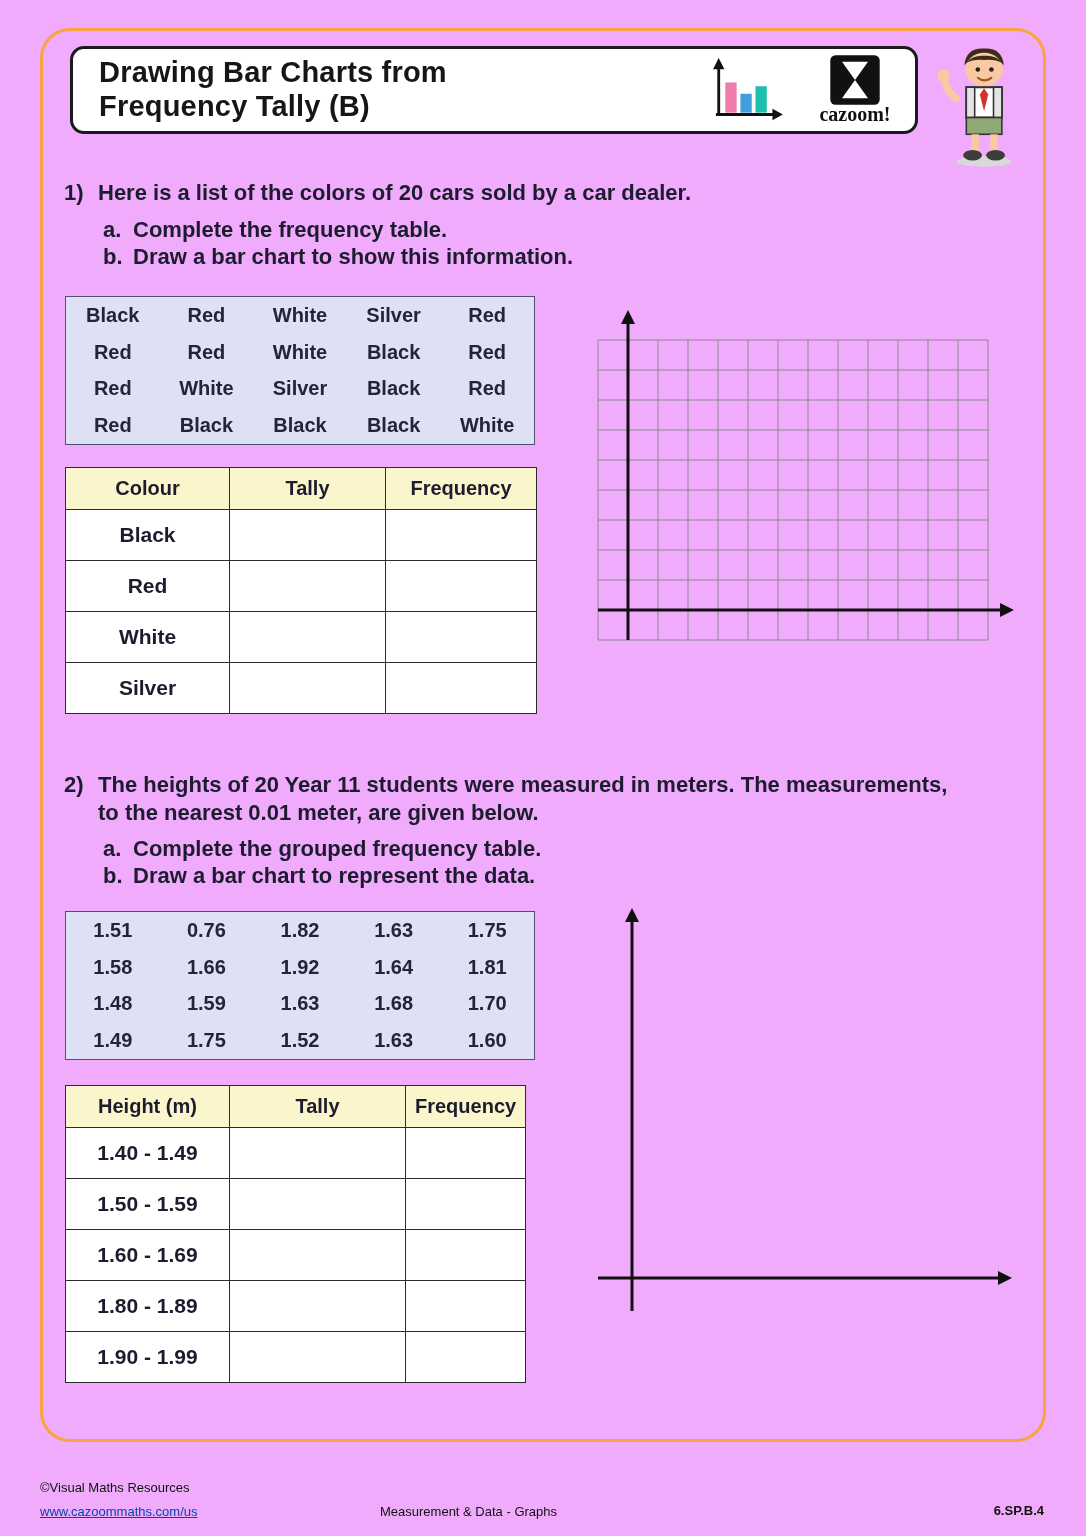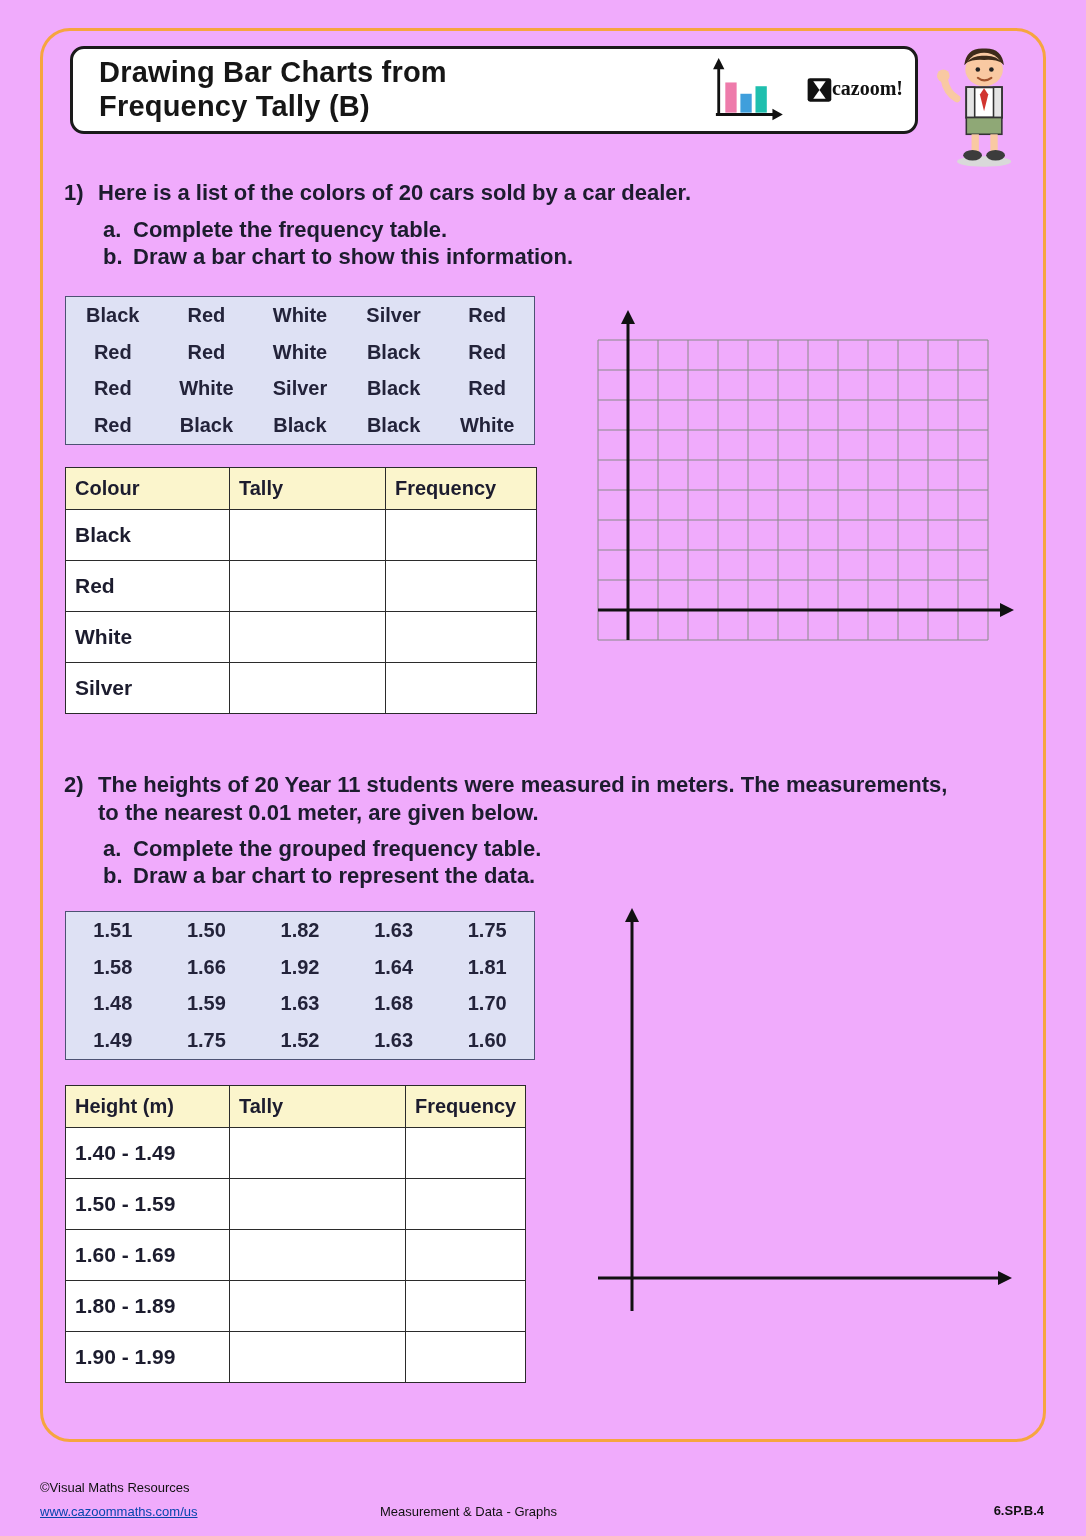--- a/index.html
+++ b/index.html
@@ -5,38 +5,38 @@
   *{box-sizing:border-box;margin:0;padding:0}
   html,body{background:#ffffff}
   body{font-family:"Liberation Sans",sans-serif;color:#1d1d2b}
   .page{position:relative;width:1086px;height:1536px;background:#f0abfc;overflow:hidden}
   .frame{position:absolute;left:40px;top:28px;width:1006px;height:1414px;border:3px solid #F6A53F;border-radius:30px}
 
   
   .header-box{position:absolute;left:70px;top:46px;width:848px;height:88px;border:3px solid #1a1a1a;border-radius:14px;display:flex;align-items:center;background:#fff}
   .title-block{margin-left:26px;font-size:29px;font-weight:700;line-height:1.16;letter-spacing:.2px;color:#161616}
   .chart-logo{margin-left:auto;width:76px;height:66px;margin-right:22px}
-  .cazoom{width:96px;margin-right:12px;display:flex;flex-direction:row;align-items:center}
+  .cazoom{width:96px;margin-right:12px;display:flex;flex-direction:column;align-items:center}
   .cazoom-mark{width:52px;height:52px}
   .cazoom-text{font-family:"Liberation Serif",serif;font-weight:700;font-size:20px;margin-top:-3px;color:#111}
   .boy{position:absolute;left:936px;top:42px;width:92px;height:126px}
 
   
   .qline{position:absolute;font-size:22px;font-weight:700;display:flex;color:#1c1c2e;white-space:nowrap}
   .qnum{width:34px;flex:0 0 auto}
   .plabel{width:30px;flex:0 0 auto}
   .plainline{position:absolute;font-size:22px;font-weight:700;color:#1c1c2e;white-space:nowrap}
 
   
   .data-grid{position:absolute;width:470px;height:149px;background:#DEE1F4;border:1.5px solid #4D5273;display:grid;grid-template-columns:repeat(5,1fr);grid-auto-rows:1fr;font-size:20px;font-weight:700;color:#23233a}
   .data-grid span{display:flex;align-items:center;justify-content:center}
 
   
   table.freq{position:absolute;border-collapse:collapse;font-size:20px;font-weight:700;color:#1c1c2e;background:#fff}
-  table.freq th,table.freq td{border:1.5px solid #2b2b2b;text-align:left;padding:9px}
+  table.freq th,table.freq td{border:1.5px solid #2b2b2b;text-align:center;padding:9px}
   table.freq th{background:#FBF5CC;height:36px;font-size:20px}
   table.freq td{height:51px;font-size:21px}
 
   .grid-svg{position:absolute}
 
   
   .footer-text{position:absolute;font-size:13px;color:#111;white-space:nowrap}
   .footer-bold{font-weight:700}
   a.url{color:#0645AD;}
   .footer-center{left:380px;width:400px;}
@@ -180,21 +180,21 @@
     <span class="plabel">a.</span>
     <span>Complete the grouped frequency table.</span>
   </div>
   <div class="qline" style="left:103px;top:863px">
     <span class="plabel">b.</span>
     <span>Draw a bar chart to represent the data.</span>
   </div>
 
   <div class="data-grid" style="left:65px;top:911px">
     <span>1.51</span>
-    <span>1.50</span>
+    <span>0.76</span>
     <span>1.82</span>
     <span>1.63</span>
     <span>1.75</span>
     <span>1.58</span>
     <span>1.66</span>
     <span>1.92</span>
     <span>1.64</span>
     <span>1.81</span>
     <span>1.48</span>
     <span>1.59</span>

